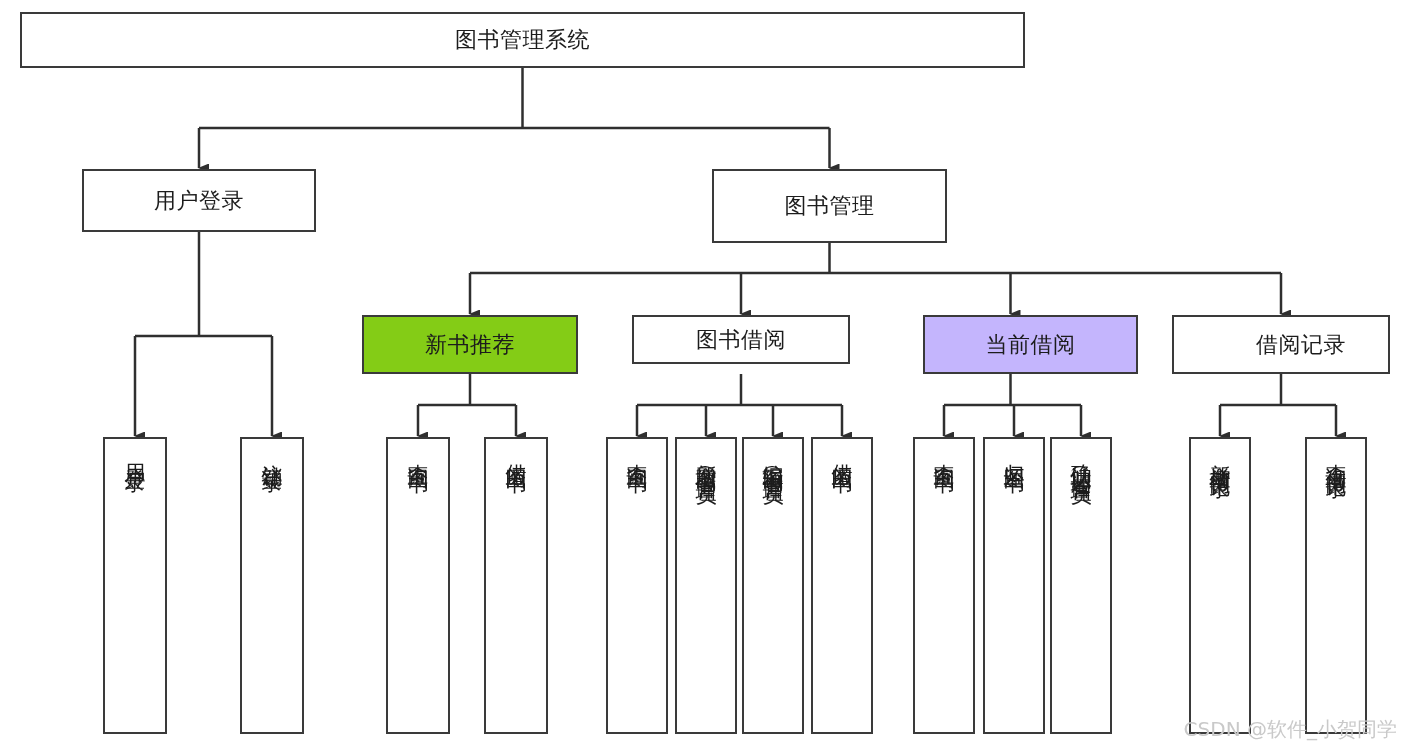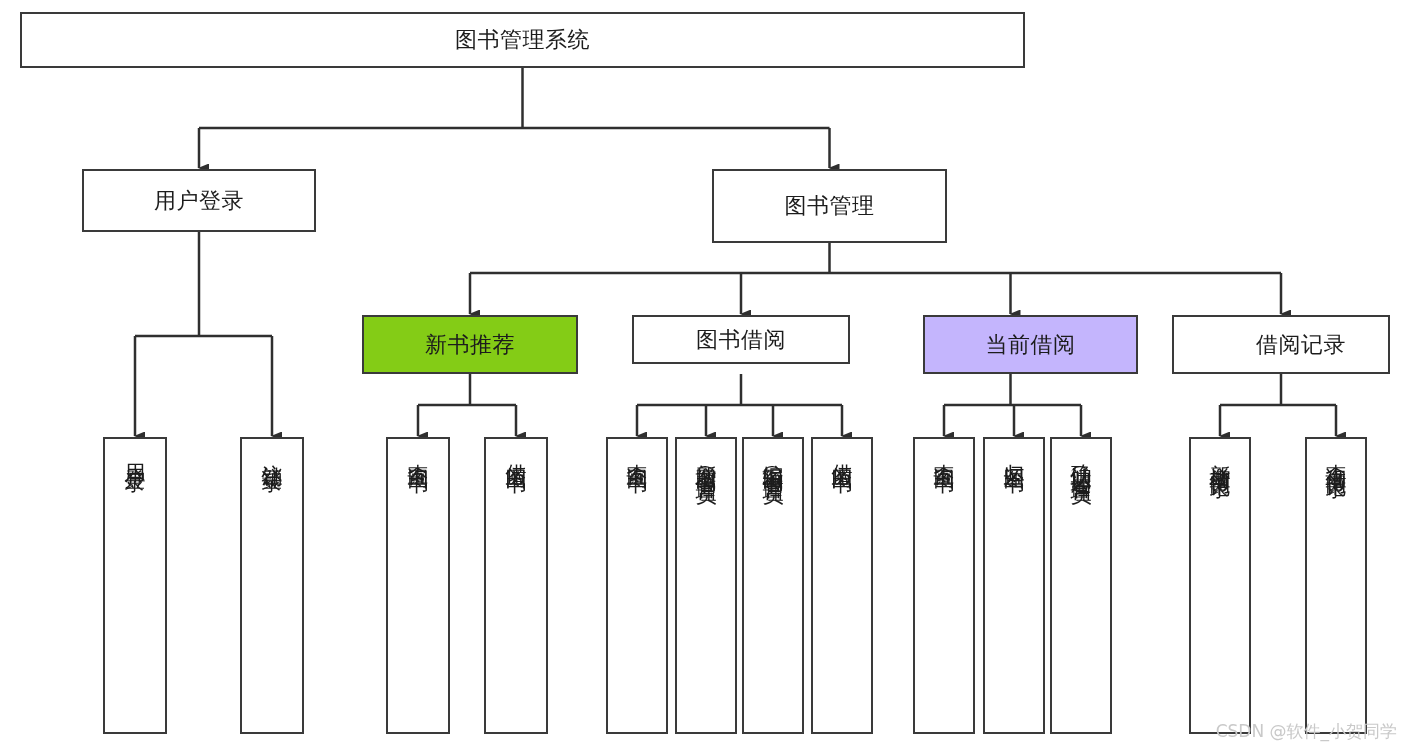--- a/index.html
+++ b/index.html
@@ -56,21 +56,21 @@
     text-orientation: upright;
     letter-spacing: 3px;
     line-height: 1.05;
     white-space: nowrap;
     display: block;
   }
   .watermark {
     position: absolute;
     right: 8px;
     bottom: 4px;
-    font-size: 17px;
+    font-size: 20px;
     color: #c9c9c9;
     white-space: nowrap;
     user-select: none;
   }
 </style>
 </head>
 <body>
 
 <div id="diagram-root">
 

